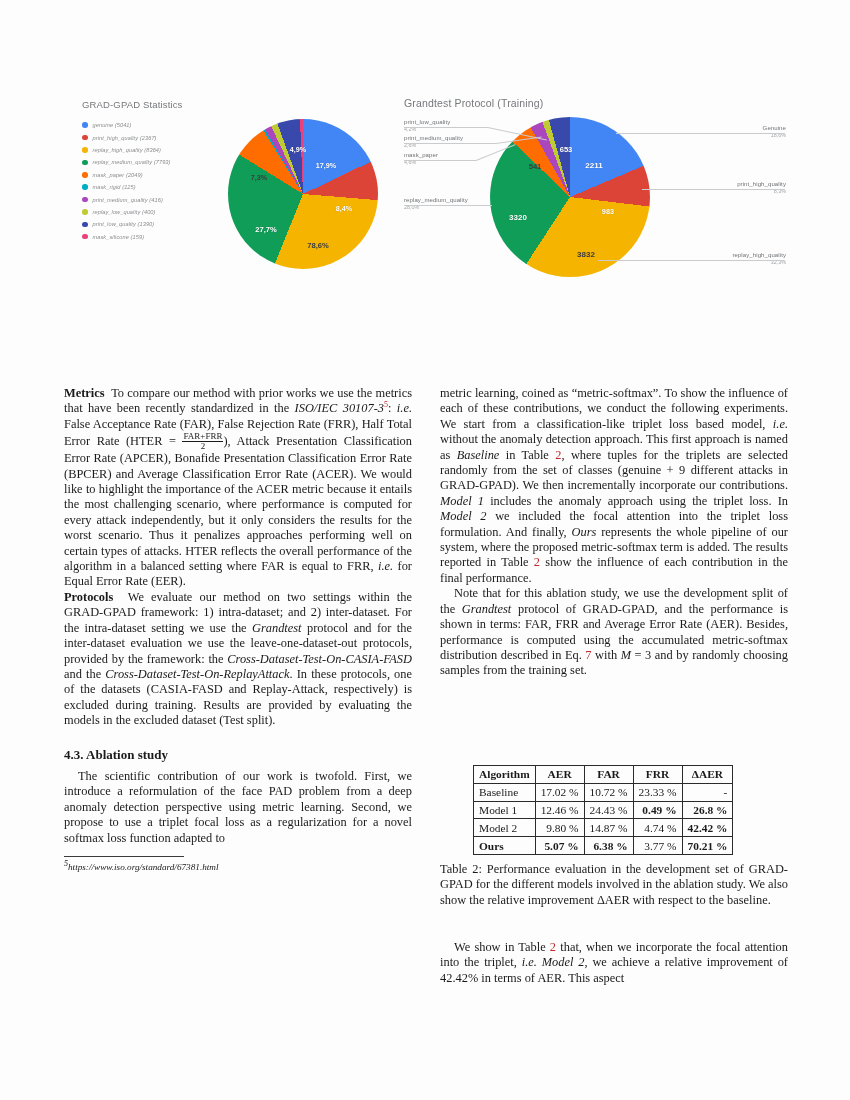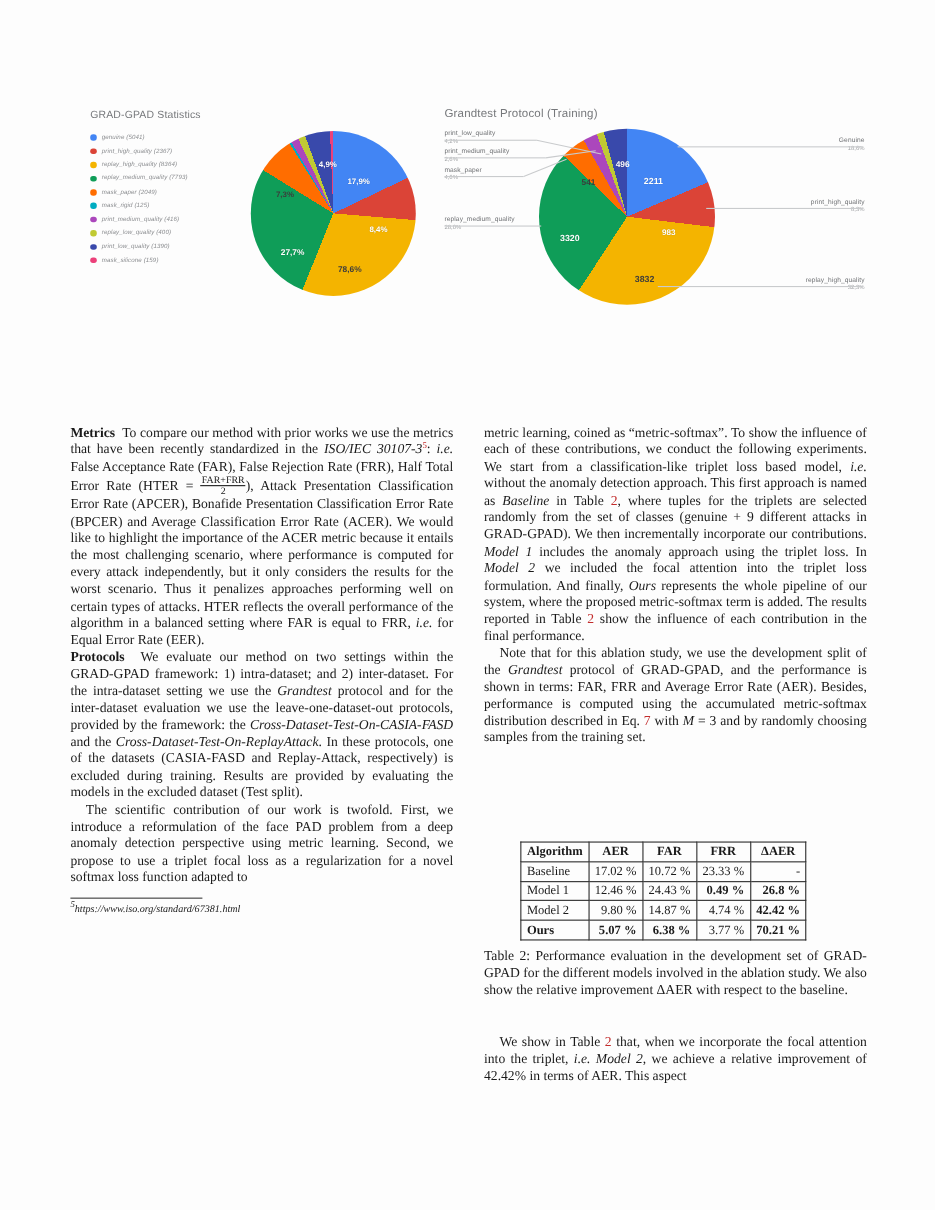--- a/index.html
+++ b/index.html
@@ -299,21 +299,21 @@
                #ff6d00 313.92deg 330.48deg,
                #ab47bc 330.48deg 339.84deg,
                #c0ca33 339.84deg 344.64deg,
                #3949ab 344.64deg 360deg);"></div>
 
         <div class="slice-label" style="left:104px;top:48px;font-size:8px;">2211</div>
         <div class="slice-label" style="left:118px;top:94px;font-size:7.4px;">983</div>
         <div class="slice-label dark" style="left:96px;top:137px;font-size:8px;">3832</div>
         <div class="slice-label" style="left:28px;top:100px;font-size:8px;">3320</div>
         <div class="slice-label dark" style="left:45px;top:49px;font-size:7.6px;">541</div>
-        <div class="slice-label" style="left:76px;top:32px;font-size:7.6px;">496</div>
+        <div class="slice-label" style="left:76px;top:32px;font-size:7.6px;">653</div>
       </div>
 
       <div class="callout" style="left:2px;top:22px;">
         <span class="co-name">print_low_quality</span>
         <span class="co-pct">4,2%</span>
       </div>
       <div class="leader" style="left:2px;top:30px;width:84px;"></div>
       <div class="leader" style="left:86px;top:30px;width:60px;transform:rotate(12deg);transform-origin:left center;"></div>
 
       <div class="callout" style="left:2px;top:38px;">
@@ -359,20 +359,21 @@
 
   <div class="col col-left">
     <p class="para">
       <span class="runin">Metrics</span>&nbsp;&nbsp;<span>To compare our method with prior works we use the metrics that have been recently standardized in the </span><span class="it">ISO/IEC 30107-3</span><sup class="ref">5</sup><span>: </span><span class="it">i.e.</span><span> False Acceptance Rate (FAR), False Rejection Rate (FRR), Half Total Error Rate (HTER = </span><span class="frac"><span class="num">FAR+FRR</span><span class="den">2</span></span><span>), Attack Presentation Classification Error Rate (APCER), Bonafide Presentation Classification Error Rate (BPCER) and Average Classification Error Rate (ACER). We would like to highlight the importance of the ACER metric because it entails the most challenging scenario, where performance is computed for every attack independently, but it only considers the results for the worst scenario. Thus it penalizes approaches performing well on certain types of attacks. HTER reflects the overall performance of the algorithm in a balanced setting where FAR is equal to FRR, </span><span class="it">i.e.</span><span> for Equal Error Rate (EER).</span>
     </p>
 
     <p class="para">
       <span class="runin">Protocols</span>&nbsp;&nbsp;<span>We evaluate our method on two settings within the GRAD-GPAD framework: 1) intra-dataset; and 2) inter-dataset. For the intra-dataset setting we use the </span><span class="it">Grandtest</span><span> protocol and for the inter-dataset evaluation we use the leave-one-dataset-out protocols, provided by the framework: the </span><span class="it">Cross-Dataset-Test-On-CASIA-FASD</span><span> and the </span><span class="it">Cross-Dataset-Test-On-ReplayAttack</span><span>. In these protocols, one of the datasets (CASIA-FASD and Replay-Attack, respectively) is excluded during training. Results are provided by evaluating the models in the excluded dataset (Test split).</span>
     </p>
 
+    <h3 class="section">4.3. Ablation study</h3>
 
     <p class="para indent">The scientific contribution of our work is twofold. First, we introduce a reformulation of the face PAD problem from a deep anomaly detection perspective using metric learning. Second, we propose to use a triplet focal loss as a regularization for a novel softmax loss function adapted to</p>
 
     <div class="footnote-rule"></div>
     <div class="footnote">
       <sup>5</sup><span>https://www.iso.org/standard/67381.html</span>
     </div>
   </div>
 
   <div class="col col-right">

